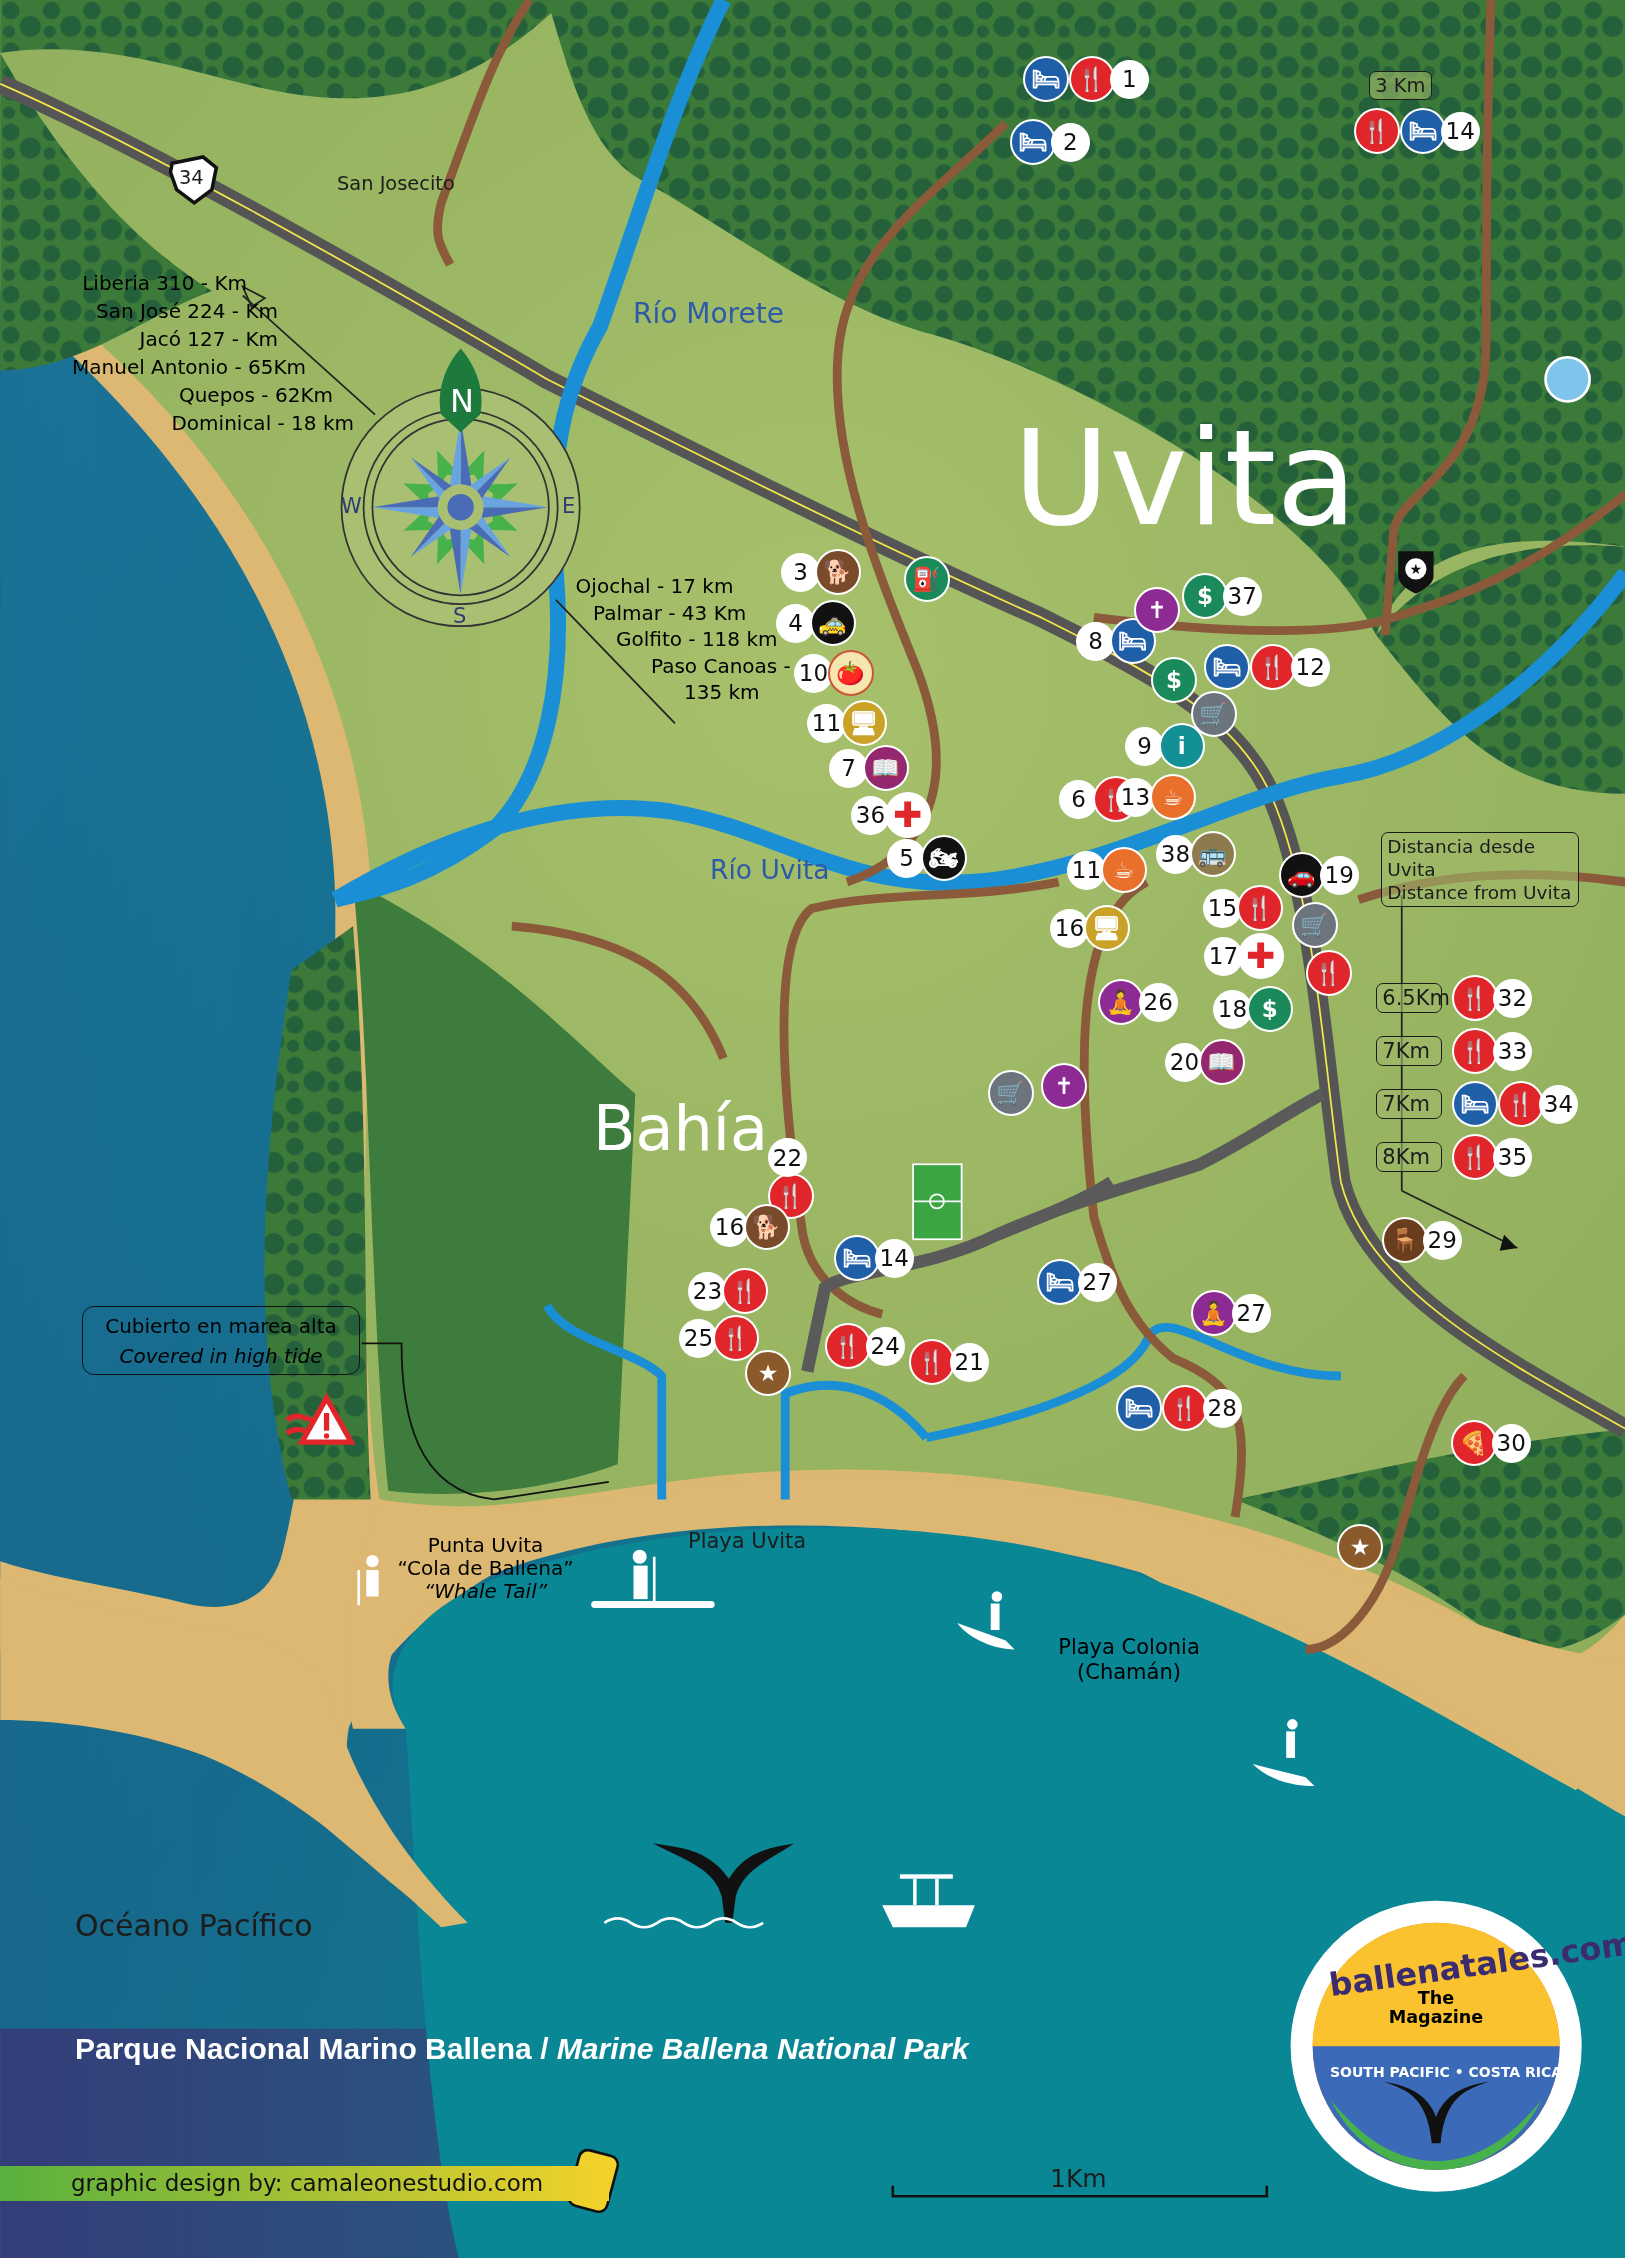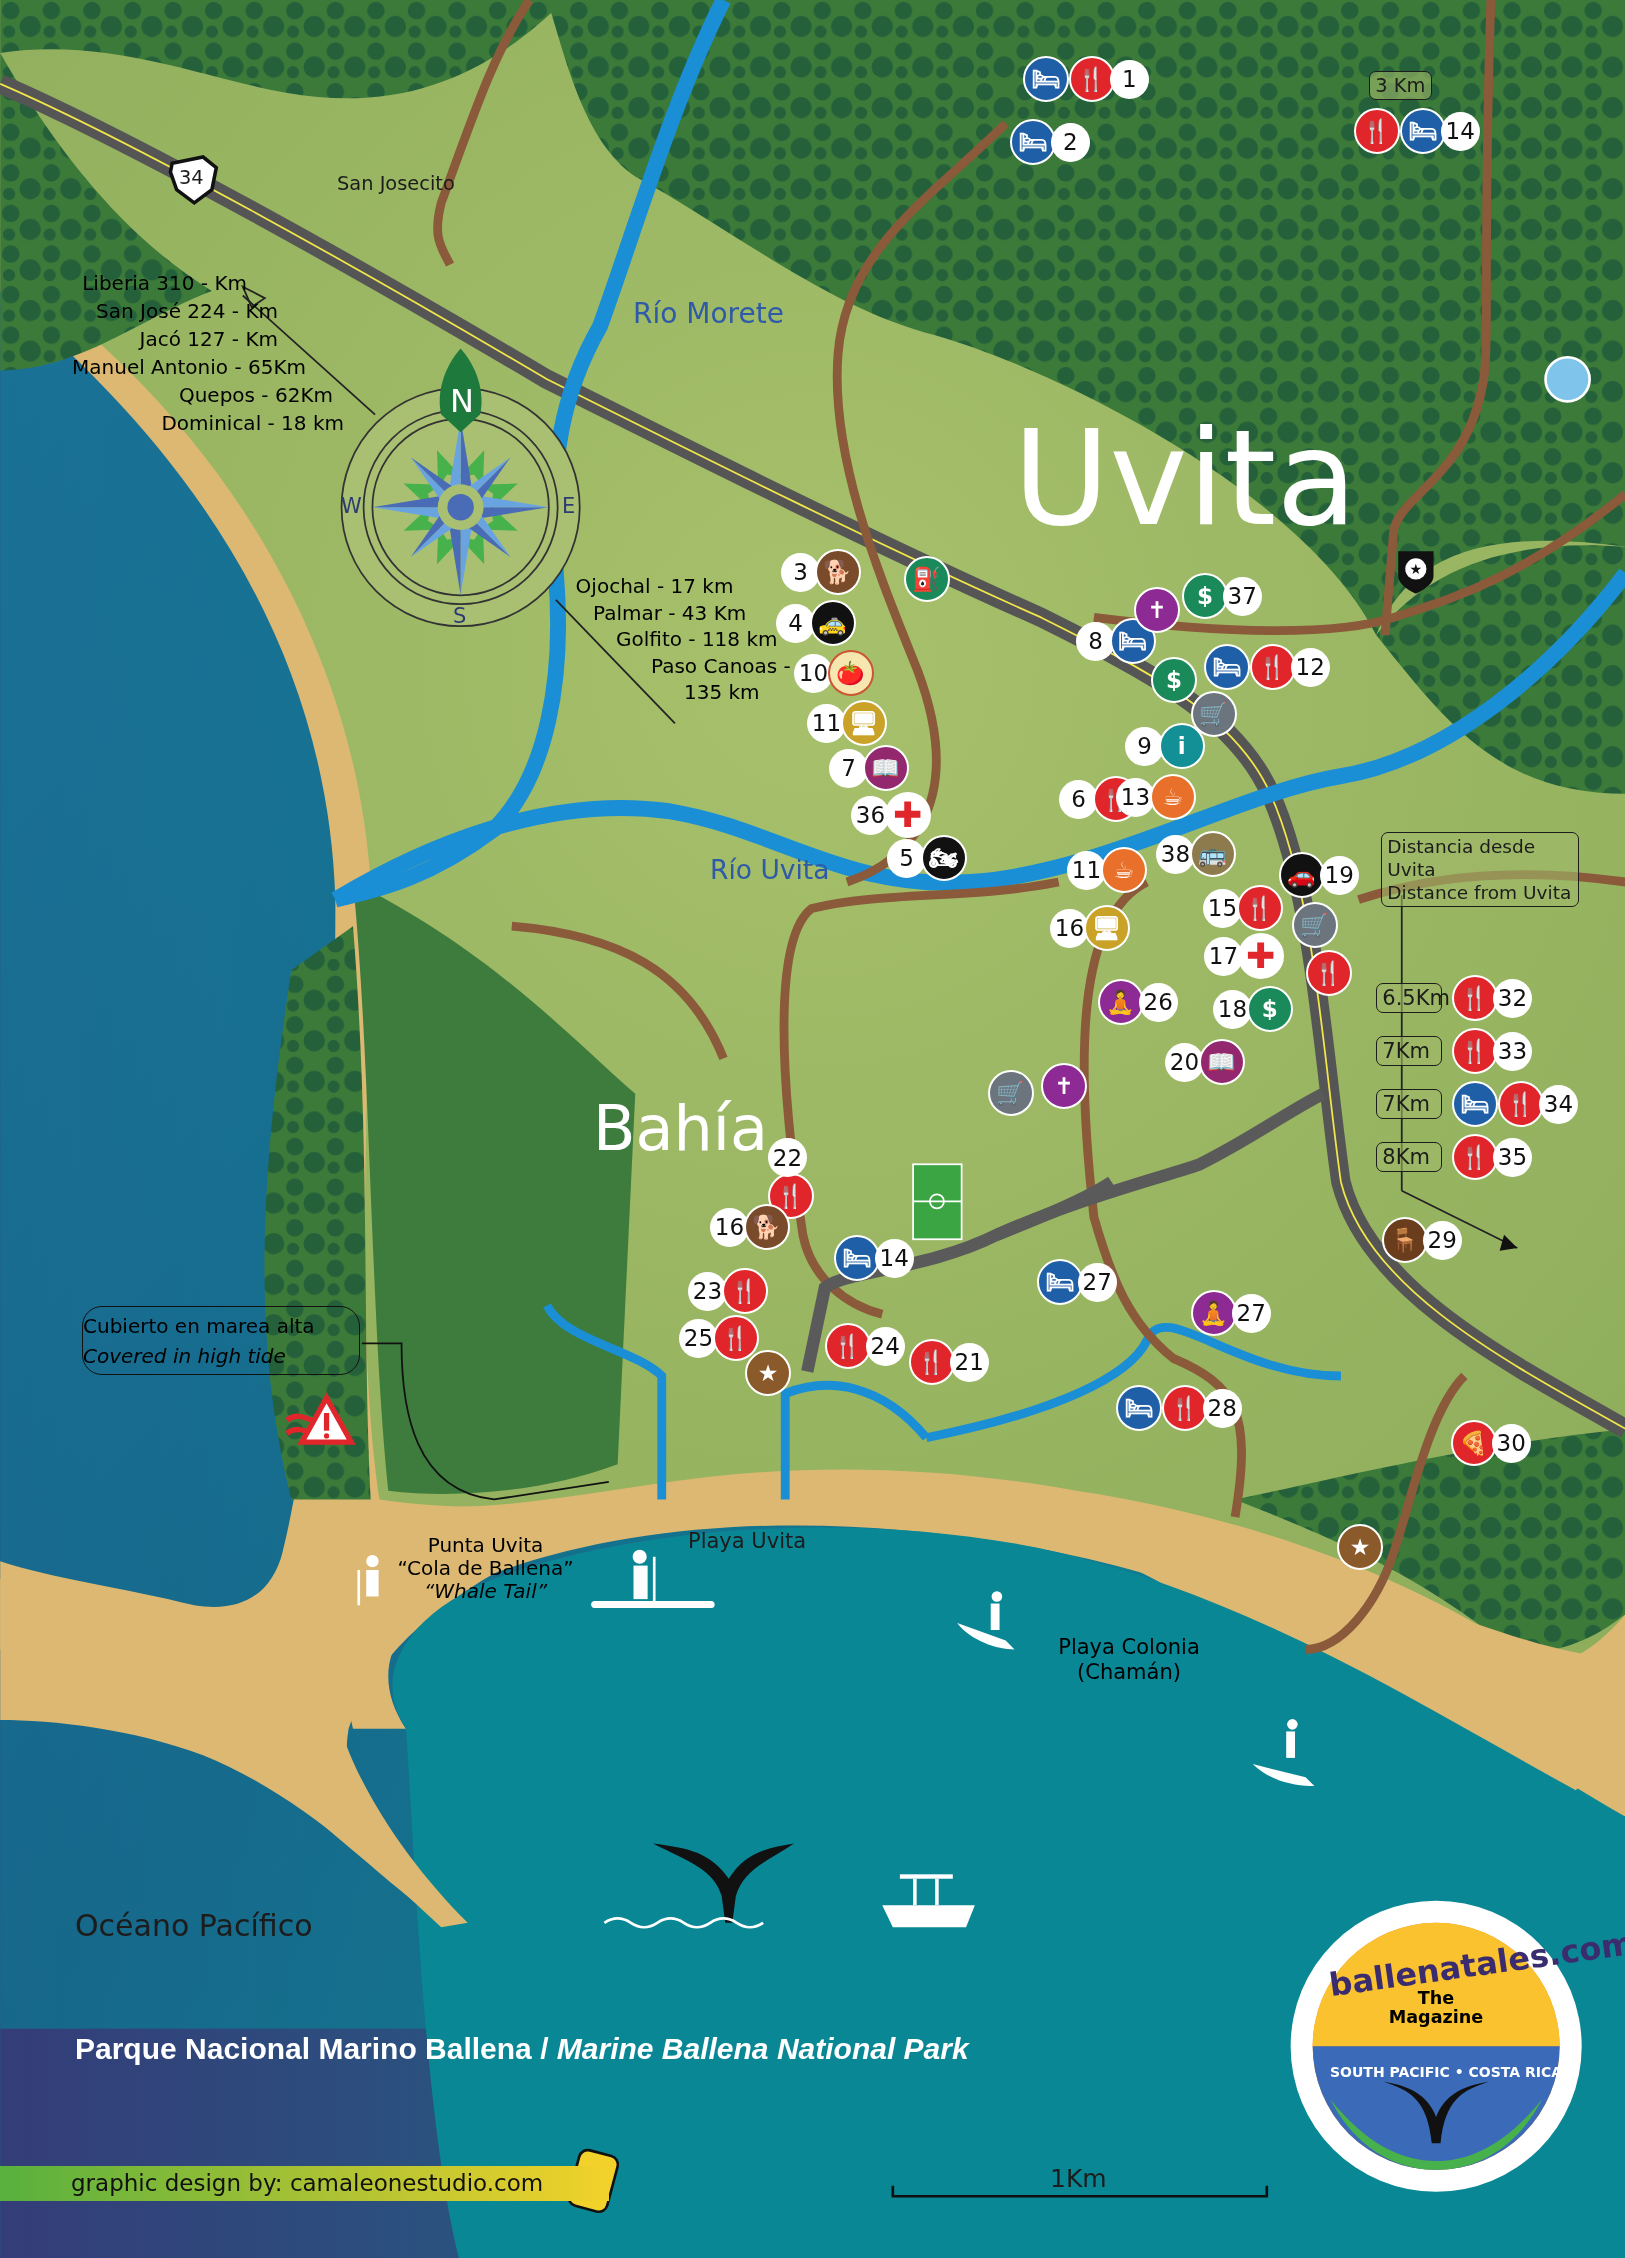--- a/index.html
+++ b/index.html
@@ -248,21 +248,21 @@
   <div class="lbl" style="left:453px;top:604px;font-size:21px;color:#2e3b73;">S</div>
   <div class="lbl" style="left:562px;top:494px;font-size:21px;color:#2e3b73;">E</div>
   <div class="lbl" style="left:341px;top:494px;font-size:21px;color:#2e3b73;">W</div>
 
   <div class="abs" style="left:53px;top:269px;font-size:20px;line-height:28px;text-align:right;width:309px;">
     <div style="margin-right:115px">Liberia 310 - Km</div>
     <div style="margin-right:84px">San José 224 - Km</div>
     <div style="margin-right:84px">Jacó 127 - Km</div>
     <div style="margin-right:56px">Manuel Antonio - 65Km</div>
     <div style="margin-right:29px">Quepos - 62Km</div>
-    <div style="margin-right:18px">Dominical - 18 km</div>
+    <div style="margin-right:8px">Dominical - 18 km</div>
   </div>
 
   <div class="abs" style="left:565px;top:573px;font-size:20px;line-height:26.5px;">
     <div style="margin-left:10.6px">Ojochal - 17 km</div>
     <div style="margin-left:28px">Palmar - 43 Km</div>
     <div style="margin-left:51px">Golfito - 118 km</div>
     <div style="margin-left:86px">Paso Canoas -</div>
     <div style="margin-left:119px">135 km</div>
   </div>
 
@@ -289,21 +289,21 @@
       <div class="circ restaurant">🍴</div>
       <div class="num right">34</div>
     </div>
     <div class="poi" style="position:relative;">
       <div class="distbox" style="position:relative;width:53px;">8Km</div>
       <div class="circ restaurant" style="margin-left:10.6px">🍴</div>
       <div class="num right">35</div>
     </div>
   </div>
 
-  <div class="abs" style="left:82px;top:1306px;width:278px;height:69px;border:1.8px solid #111;border-radius:20px;font-size:20px;text-align:left;line-height:30px;padding-top:3.5px;box-sizing:border-box;">
+  <div class="abs" style="left:82px;top:1306px;width:278px;height:69px;border:1.8px solid #111;border-radius:12px;font-size:20px;text-align:center;line-height:30px;padding-top:3.5px;box-sizing:border-box;">
     <div>Cubierto en marea alta</div>
     <div style="font-style:italic">Covered in high tide</div>
   </div>
 
   <div class="lbl" style="left:688px;top:1529px;font-size:21px;">Playa Uvita</div>
   <div class="abs" style="left:371px;top:1534px;width:229px;text-align:center;font-size:20px;line-height:23px;">
     <div>Punta Uvita</div>
     <div>“Cola de Ballena”</div>
     <div style="font-style:italic">“Whale Tail”</div>
   </div>

